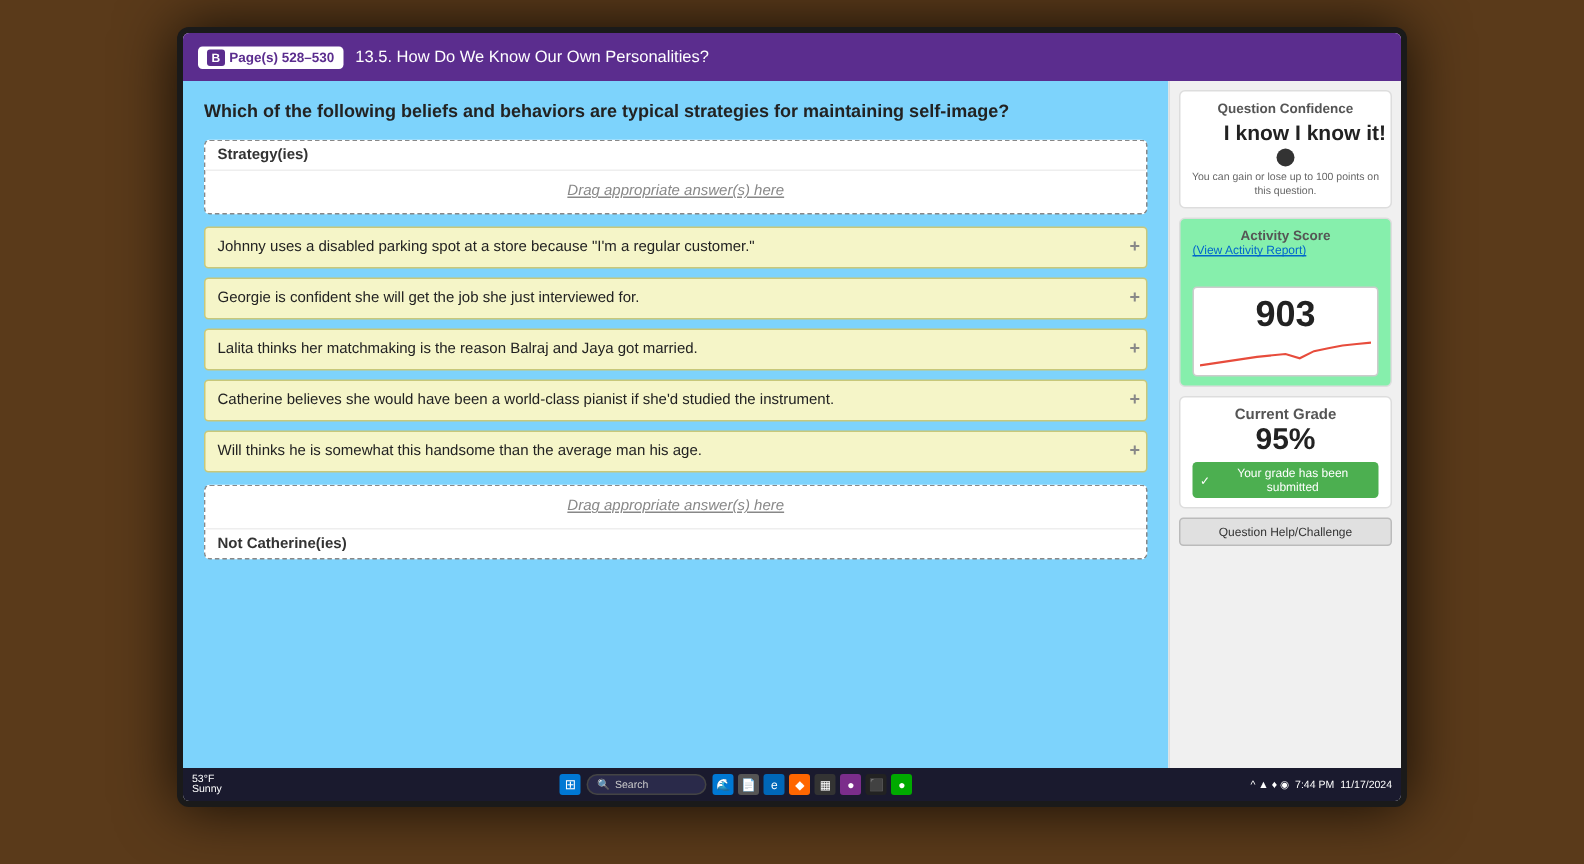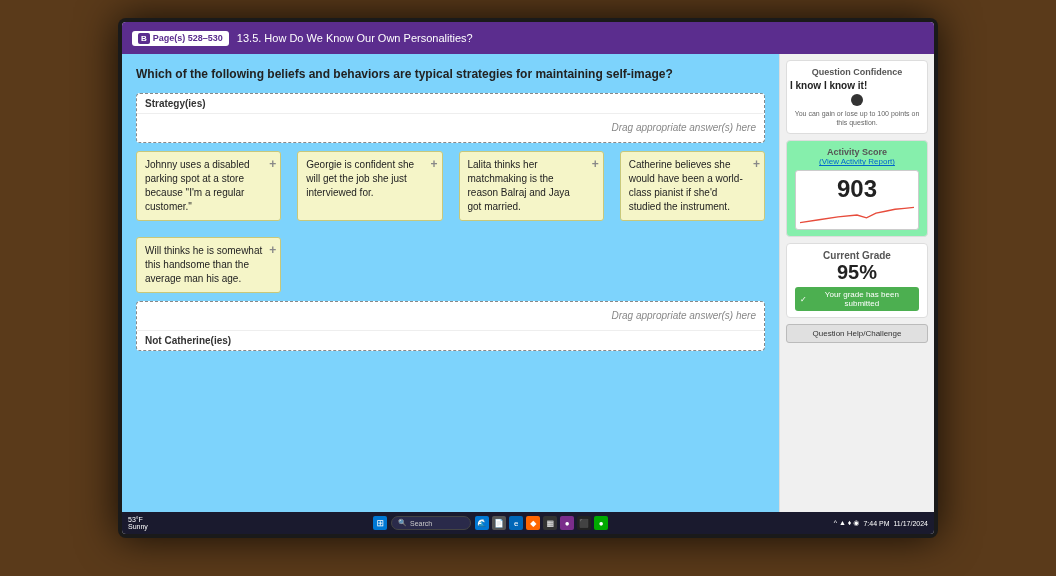--- a/index.html
+++ b/index.html
@@ -102,28 +102,29 @@
       padding: 6px 8px;
       min-height: 28px;
       display: flex;
       align-items: center;
       justify-content: center;
     }
     .drag-hint {
       color: #888;
       font-size: 10px;
       font-style: italic;
-      text-align: right;
+      text-align: center;
       width: 100%;
+      text-decoration: underline;
     }
     
     .cards-grid {
       display: grid;
-      grid-template-columns: 1fr 1fr 1fr 1fr;
-      gap: 16px;
+      grid-template-columns: 1fr;
+      gap: 6px;
       margin-bottom: 8px;
     }
     .answer-card {
       background: #f5f5c8;
       border: 1px solid #c8c87a;
       border-radius: 3px;
       padding: 6px 18px 6px 8px;
       font-size: 10px;
       color: #222;
       line-height: 1.4;
@@ -157,24 +158,24 @@
       padding: 6px 3px;
     }
     .sidebar-card-title {
       font-size: 9px;
       font-weight: bold;
       color: #555;
       text-align: center;
       margin-bottom: 3px;
     }
     .confidence-label {
-      font-size: 10px;
+      font-size: 14px;
       font-weight: bold;
       color: #222;
-      text-align: left;
+      text-align: right;
     }
     .confidence-dot {
       width: 12px;
       height: 12px;
       background: #333;
       border-radius: 50%;
       margin: 3px auto;
     }
     .confidence-sub {
       font-size: 7px;
@@ -192,24 +193,23 @@
     }
     .activity-title {
       font-size: 9px;
       font-weight: bold;
       color: #555;
       text-align: center;
     }
     .activity-link {
       font-size: 8px;
       color: #0066cc;
-      text-align: center;
       text-decoration: underline;
       display: block;
-      margin-bottom: 4px;
+      margin-bottom: 20px;
     }
     .score-display {
       background: #fff;
       border: 1px solid #ccc;
       border-radius: 3px;
       padding: 4px;
       text-align: center;
       position: relative;
     }
     .score-number {

